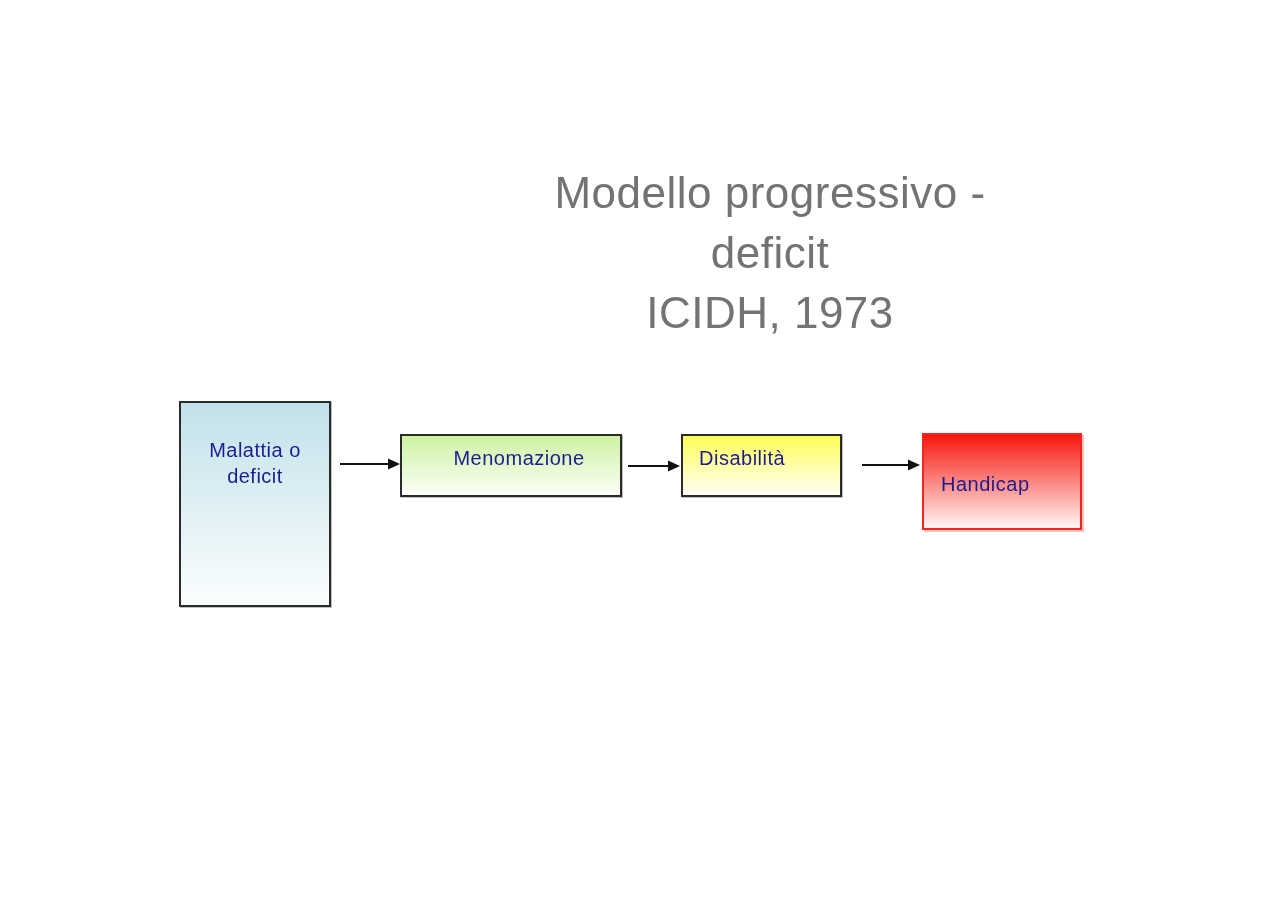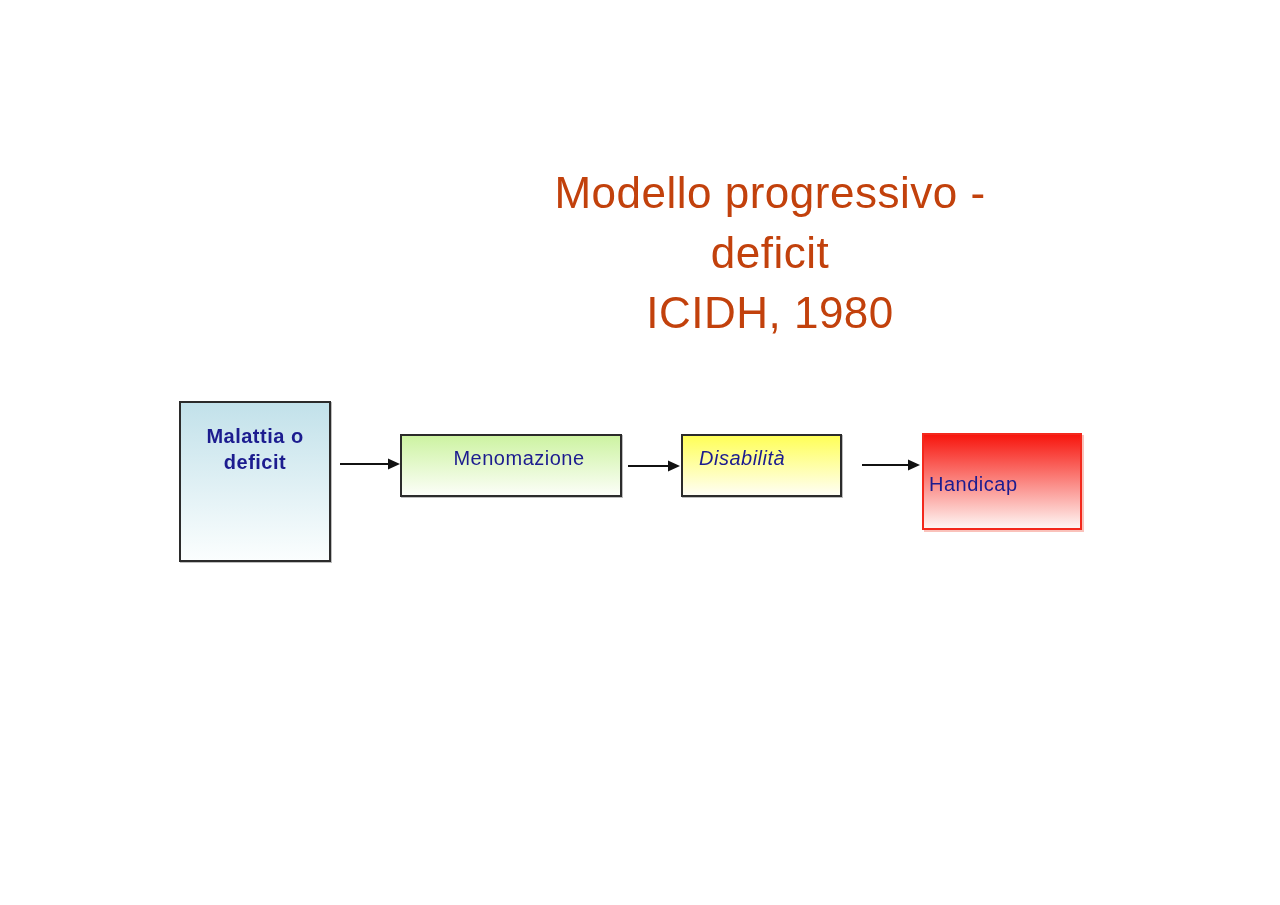--- a/index.html
+++ b/index.html
@@ -40,56 +40,54 @@
     border: 2px solid #2b2b2b;
     font-size: 20px;
     line-height: 26px;
   }
   .node .node-label {
     display: block;
     white-space: pre-line;
     letter-spacing: 0.5px;
   }
   .node-1 {
-    left: 179px; top: 401px; width: 152px; height: 161px;
+    left: 179px; top: 401px; width: 152px; height: 206px;
     text-align: center;
-    padding-top: 20px;
+    padding-top: 34px;
     box-shadow: 1px 1px 0 rgba(110,110,110,0.45);
-    font-weight: bold;
   }
   .node-2 {
     left: 400px; top: 434px; width: 222px; height: 63px;
     text-align: center;
     padding-top: 9px;
     box-shadow: 1px 1px 0 rgba(110,110,110,0.45);
     padding-left: 16px;
   }
   .node-3 {
     left: 681px; top: 434px; width: 161px; height: 63px;
     text-align: left;
     padding: 9px 4px 0 16px;
     box-shadow: 1px 1px 0 rgba(110,110,110,0.45);
-    font-style: italic;
   }
   .node-4 {
     left: 922px; top: 433px; width: 160px; height: 97px;
     text-align: left;
-    padding: 36px 0 0 5px;
+    padding: 36px 0 0 17px;
     box-shadow: 2px 2px 0 rgba(248,168,158,0.7);
   }
 </style>
 </head>
 <body>
 
 <div class="slide">
 
-  <div class="title" style="color: #c2410c;">
+  <div class="title" style="color: #737373;">
     <div>Modello progressivo -</div>
     <div>deficit</div>
-    <div>ICIDH, 1980</div>
+    <div>ICIDH, 1973</div>
   </div>
 
   <svg class="connectors" viewBox="0 0 1280 905" xmlns="http://www.w3.org/2000/svg">
     <g>
       <line x1="340" y1="464" x2="389" y2="464" stroke="#111111" stroke-width="1.8"></line>
       <polygon points="388,458.5 400,464 388,469.5" fill="#111111"></polygon>
     </g>
     <g>
       <line x1="628" y1="466" x2="669" y2="466" stroke="#111111" stroke-width="1.8"></line>
       <polygon points="668,460.5 680,466 668,471.5" fill="#111111"></polygon>

